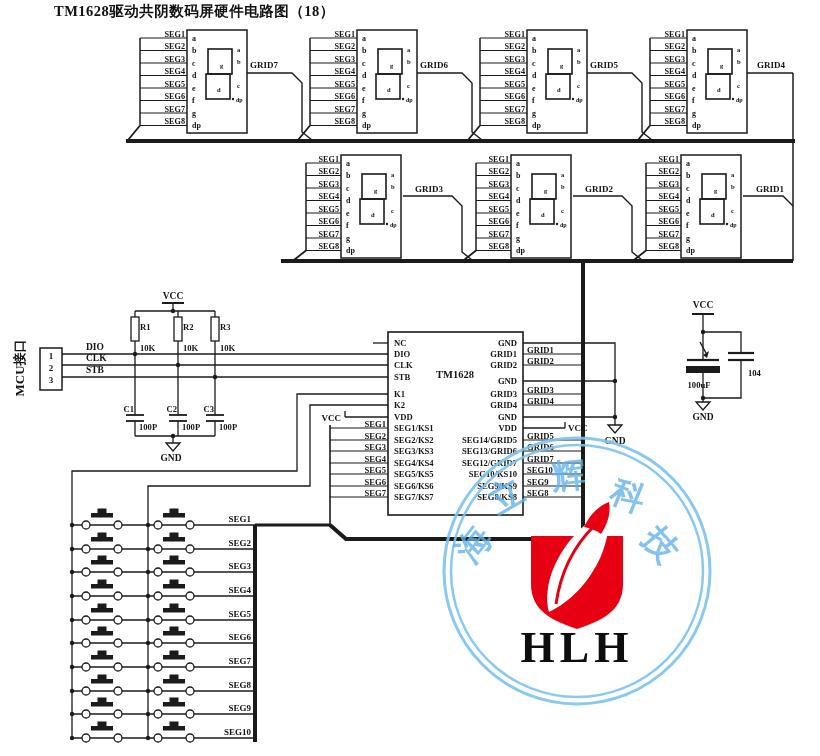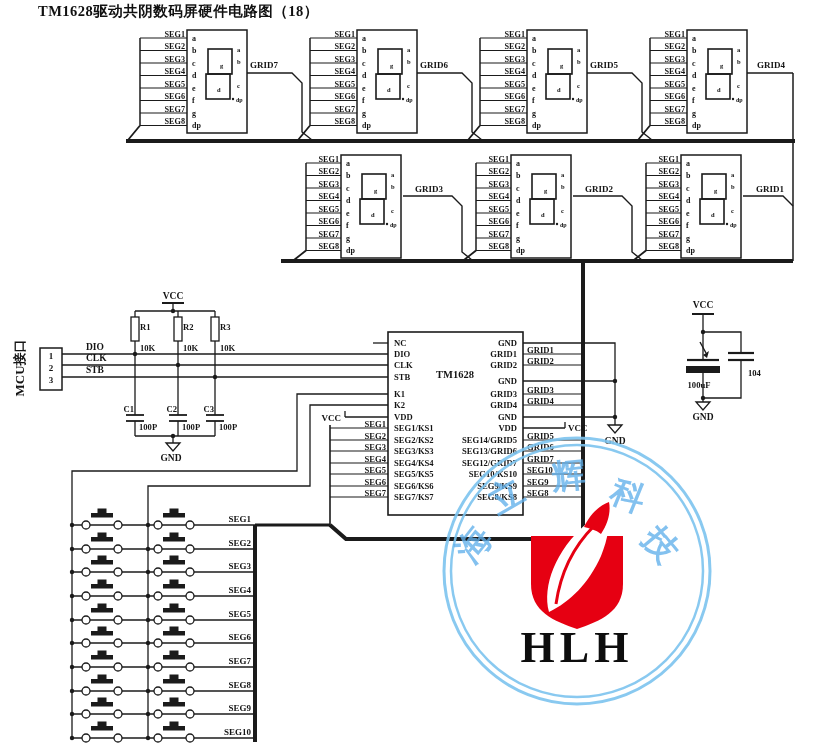--- a/index.html
+++ b/index.html
@@ -1,18 +1,18 @@
 <!DOCTYPE html>
 <html><head>
 <meta charset="utf-8">
 <style>
   html,body{margin:0;padding:0;background:#fff;}
   #canvas{position:relative;width:820px;height:756px;background:#fff;overflow:hidden;
           font-family:"Liberation Serif",serif;}
-  #schem-title{position:absolute;left:38px;top:2px;font-size:14.5px;font-weight:bold;
+  #schem-title{position:absolute;left:54px;top:2px;font-size:14.5px;font-weight:bold;
                color:#111;letter-spacing:0.5px;}
   svg{position:absolute;left:0;top:0;}
   #wm{pointer-events:none;}
 </style>
 </head>
 <body>
 
 <div id="canvas">
   <div id="schem-title">TM1628驱动共阴数码屏硬件电路图（18）</div>
   <svg id="schem" width="820" height="756">

